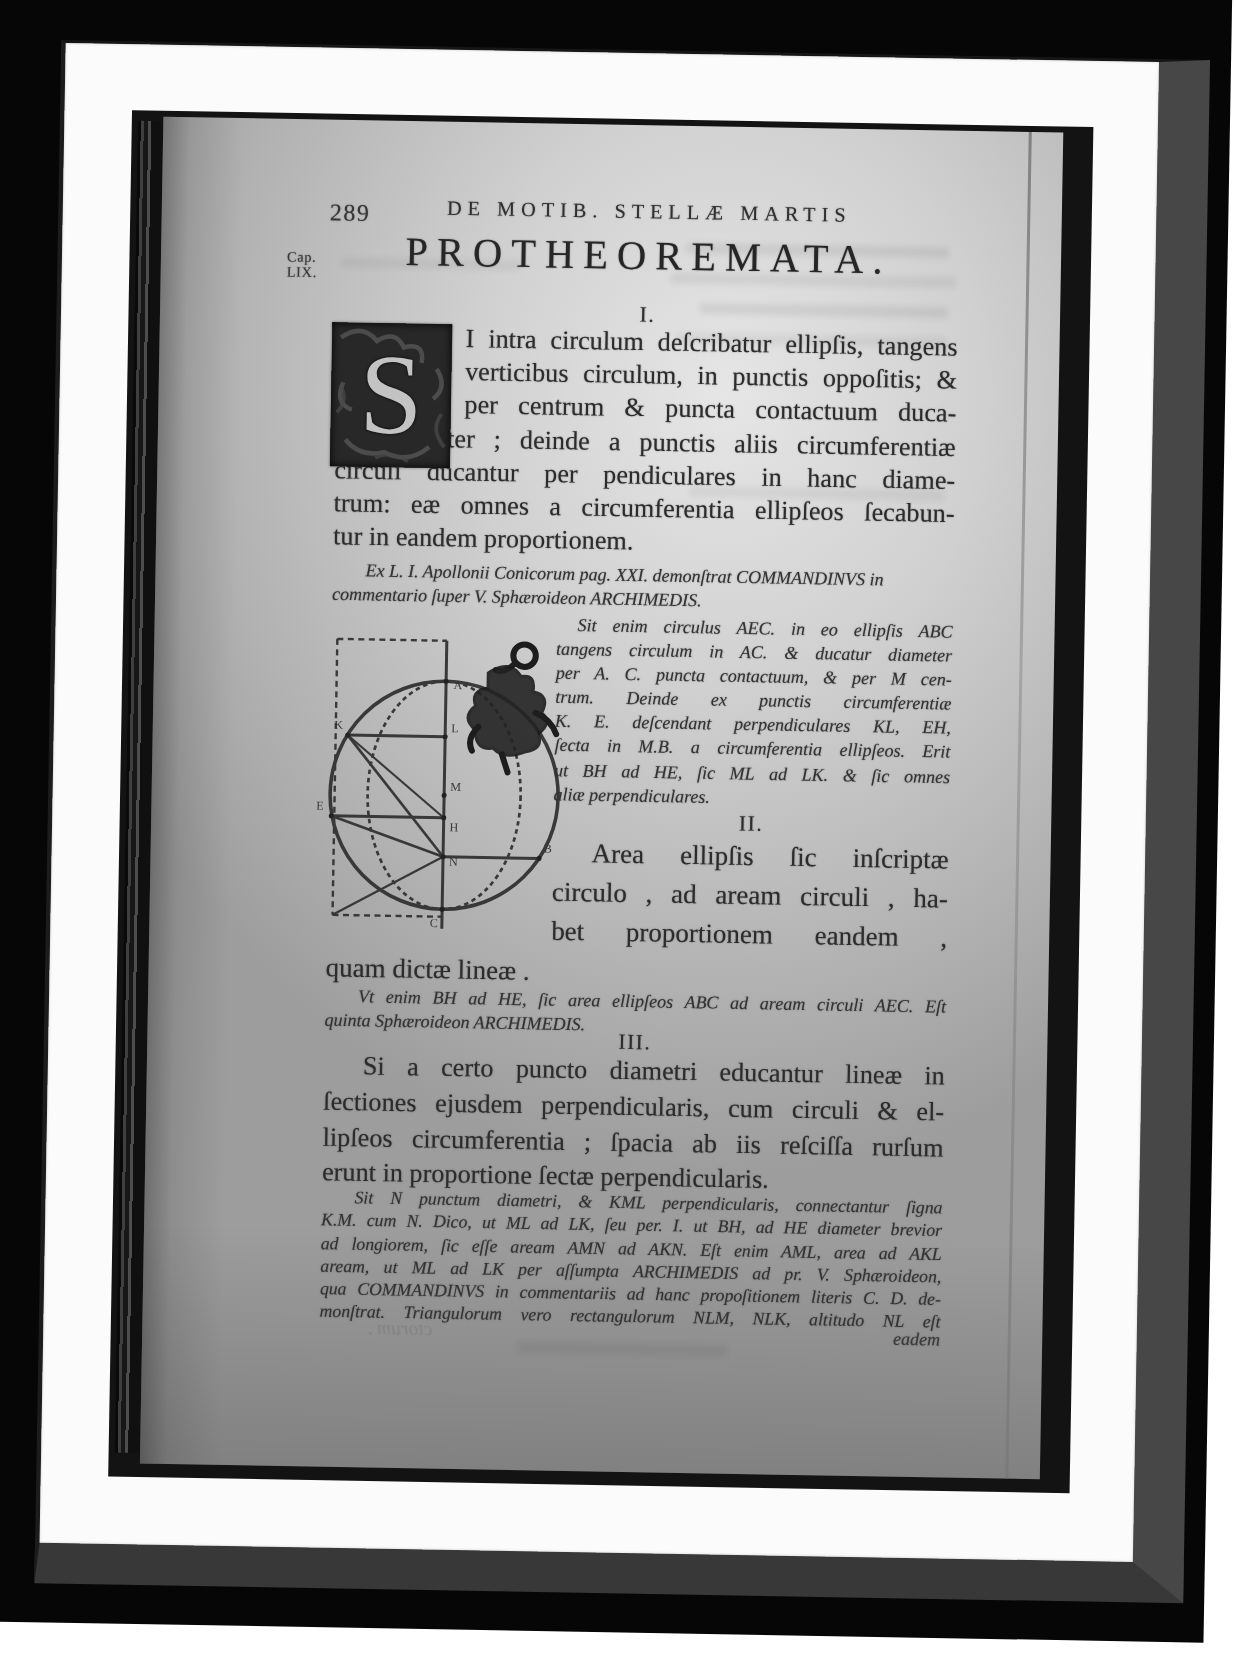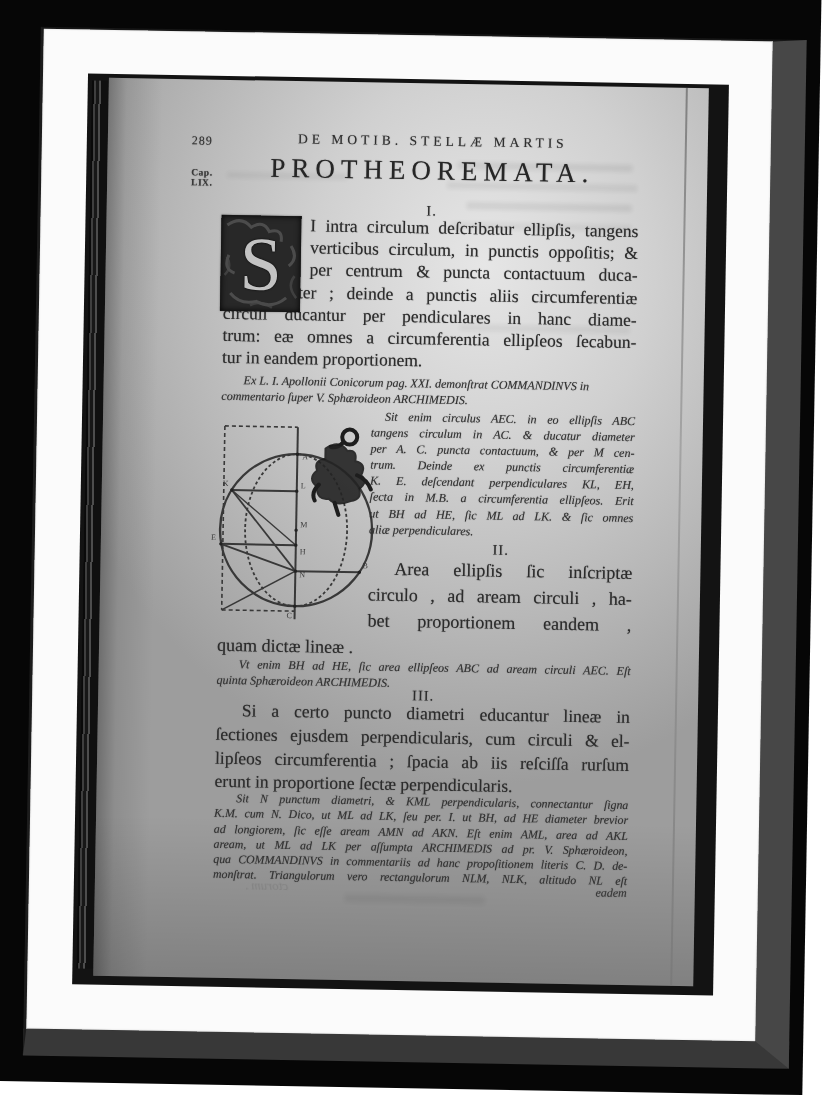--- a/index.html
+++ b/index.html
@@ -22,23 +22,23 @@
         linear-gradient(180deg, rgba(0,0,0,0) 82%, rgba(0,0,0,.18) 100%),
         linear-gradient(90deg, rgba(0,0,0,.30) 0, rgba(0,0,0,.10) 3%, rgba(0,0,0,0) 9%),
         radial-gradient(ellipse 75% 58% at 63% 20%, #e6e6e6 0%, #d0d0d0 38%, #b8b8b8 68%, #9d9d9d 100%);}
   .fold-line{position:absolute;right:21px;top:0;width:2px;height:100%;
       background:linear-gradient(#6a6a6a,#9a9a9a 40%,#777);opacity:.75;}
   .txt{position:absolute;color:#2c2c2c;text-shadow:0 0 1px rgba(35,35,35,.55);}
   .center{text-align:center;}
   .tline{white-space:normal;}
   .jl .tline{text-align:justify;text-align-last:justify;}
 
-  .pageno{left:84px;top:54px;font-size:12px;letter-spacing:1px;color:#353535;}
+  .pageno{left:112px;top:54px;font-size:16px;letter-spacing:1px;color:#353535;}
   .runhead{left:118px;top:50px;width:414px;font-size:13.5px;letter-spacing:4px;color:#303030;}
-  .chapnote{left:84px;top:88px;font-size:9.5px;line-height:10px;font-weight:bold;color:#383838;letter-spacing:.5px;}
+  .chapnote{left:84px;top:88px;font-size:9.5px;line-height:10px;font-weight:normal;color:#383838;letter-spacing:.5px;}
   .title{left:118px;top:72px;width:414px;font-size:27px;letter-spacing:6px;color:#262626;}
   .numeral{width:414px;font-size:14.5px;letter-spacing:1px;}
   .num1{left:118px;top:119px;}
   .num2{left:268px;top:457px;width:264px;}
   .num3{left:118px;top:604px;}
 
   .para1{left:118px;top:133px;width:414px;font-size:17.5px;line-height:22.2px;}
   .para1 .tline:nth-child(-n+3){padding-left:86px;box-sizing:border-box;}
   .para1 .tline:last-child{text-align-last:left;}
   .dropcap{position:absolute;left:115px;top:135px;width:80px;height:96px;background:#282828;

